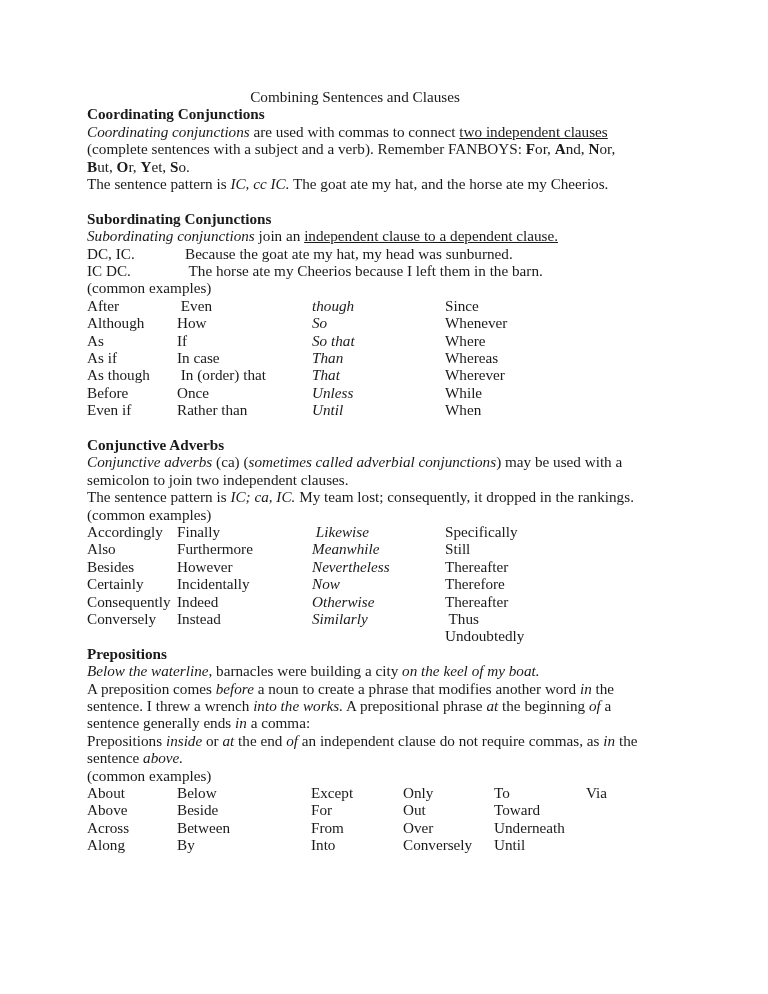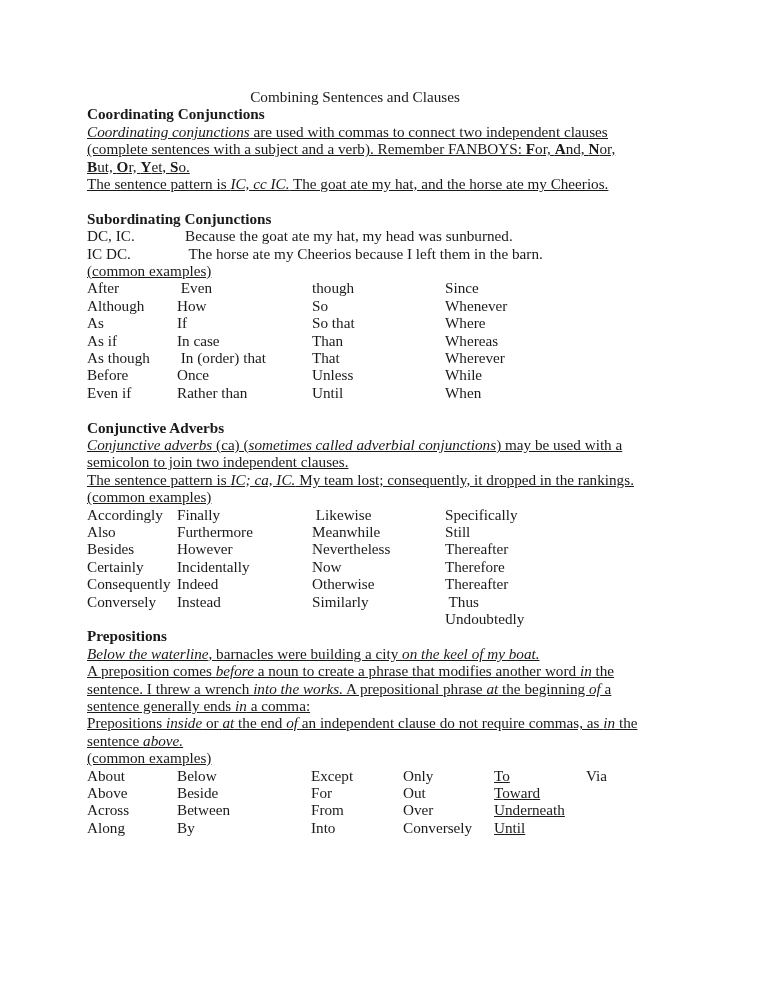--- a/index.html
+++ b/index.html
@@ -36,21 +36,20 @@
     font-size: 15.2px;
     line-height: 17.4px;
     font-weight: bold;
     margin: 0;
     padding: 0;
   }
   p.para {
     margin: 0;
     padding: 0;
     text-align: left;
-    text-decoration: underline;
   }
   .spacer {
     height: 17.4px;
   }
   i, em { font-style: italic; }
   b, strong { font-weight: bold; }
   u { text-decoration: underline; }
 
   
   .pattern-row {
@@ -75,44 +74,45 @@
   }
   .wl-cell {
     display: inline-block;
     vertical-align: top;
     white-space: pre;
     overflow: visible;
   }
   
   .cols4 .wl-cell:nth-child(1) { width: 90px; }
   .cols4 .wl-cell:nth-child(2) { width: 135px; }
-  .cols4 .wl-cell:nth-child(3) { width: 133px; }
+  .cols4 .wl-cell:nth-child(3) { width: 133px; font-style: italic; }
   .cols4 .wl-cell:nth-child(4) { width: 140px; }
   
   .cols6 .wl-cell:nth-child(1) { width: 90px; }
   .cols6 .wl-cell:nth-child(2) { width: 134px; }
   .cols6 .wl-cell:nth-child(3) { width: 92px; }
   .cols6 .wl-cell:nth-child(4) { width: 91px; }
-  .cols6 .wl-cell:nth-child(5) { width: 92px; text-decoration: underline; }
+  .cols6 .wl-cell:nth-child(5) { width: 92px; }
   .cols6 .wl-cell:nth-child(6) { width: 70px; }
 </style>
 </head>
 <body>
 
 <div class="page">
 
   <p class="doc-title">Combining Sentences and Clauses</p>
 
   <h2 class="section-head">Coordinating Conjunctions</h2>
   <p class="para"><i>Coordinating conjunctions</i><span> are used with commas to connect </span><u>two independent clauses</u><span> (complete sentences with a subject and a verb). Remember FANBOYS: </span><span id="fanboys-list"><b>F</b><span>or, </span><b>A</b><span>nd, </span><b>N</b><span>or, </span><b>B</b><span>ut, </span><b>O</b><span>r, </span><b>Y</b><span>et, </span><b>S</b><span>o.</span></span></p>
   <p class="para"><span>The sentence pattern is </span><i>IC, cc IC.</i><span> The goat ate my hat, and the horse ate my Cheerios.</span></p>
 
   <div class="spacer"></div>
 
   <h2 class="section-head">Subordinating Conjunctions</h2>
+  <p class="para"><i>Subordinating conjunctions</i><span> join an </span><u>independent clause to a dependent clause.</u></p>
   <div class="pattern-row"><span class="pattern-label">DC, IC.</span><span>Because the goat ate my hat, my head was sunburned.</span></div>
   <div class="pattern-row"><span class="pattern-label">IC DC.</span><span> The horse ate my Cheerios because I left them in the barn.</span></div>
   <p class="para">(common examples)</p>
   <div class="wordlist cols4" id="subordinating-wordlist">
       <div class="wl-row"><span class="wl-cell">After</span><span class="wl-cell"> Even</span><span class="wl-cell">though</span><span class="wl-cell">Since</span></div>
       <div class="wl-row"><span class="wl-cell">Although</span><span class="wl-cell">How</span><span class="wl-cell">So</span><span class="wl-cell">Whenever</span></div>
       <div class="wl-row"><span class="wl-cell">As</span><span class="wl-cell">If</span><span class="wl-cell">So that</span><span class="wl-cell">Where</span></div>
       <div class="wl-row"><span class="wl-cell">As if</span><span class="wl-cell">In case</span><span class="wl-cell">Than</span><span class="wl-cell">Whereas</span></div>
       <div class="wl-row"><span class="wl-cell">As though</span><span class="wl-cell"> In (order) that</span><span class="wl-cell">That</span><span class="wl-cell">Wherever</span></div>
       <div class="wl-row"><span class="wl-cell">Before</span><span class="wl-cell">Once</span><span class="wl-cell">Unless</span><span class="wl-cell">While</span></div>

